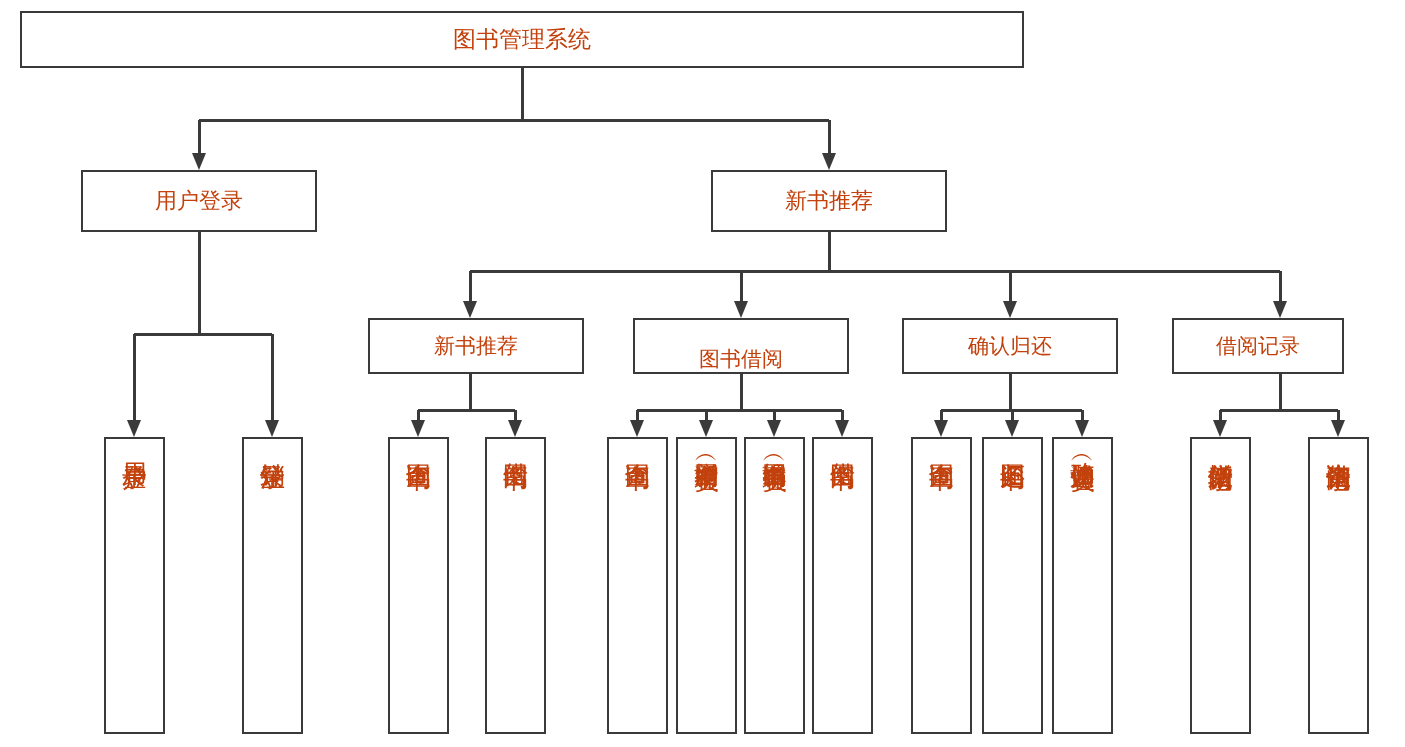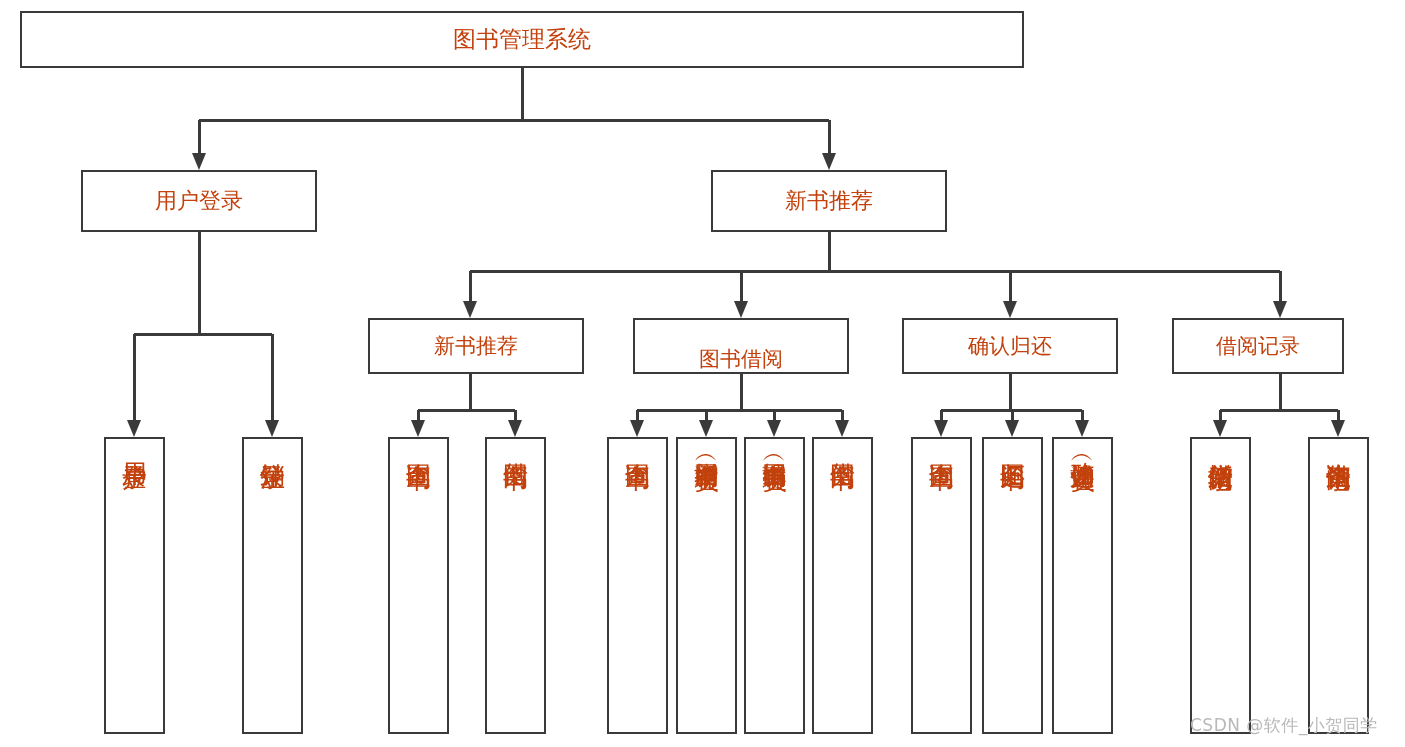--- a/index.html
+++ b/index.html
@@ -182,14 +182,13 @@
       <div class="node leaf tall-text" style="left: 1052px; top: 437px; width: 61px; height: 297px;">
         <span class="label">确认归还（管理员）</span>
       </div>
       <div class="node leaf" style="left: 1190px; top: 437px; width: 61px; height: 297px;">
         <span class="label">新增借阅记录</span>
       </div>
       <div class="node leaf" style="left: 1308px; top: 437px; width: 61px; height: 297px;">
         <span class="label">查询借阅记录</span>
       </div>
     </div>
-  <div class="watermark" style="left: 1190px; top: 714px; color: rgb(185, 185, 185);">CSDN @软件_小贺同学</div>
 </div>
 
 </body></html>

